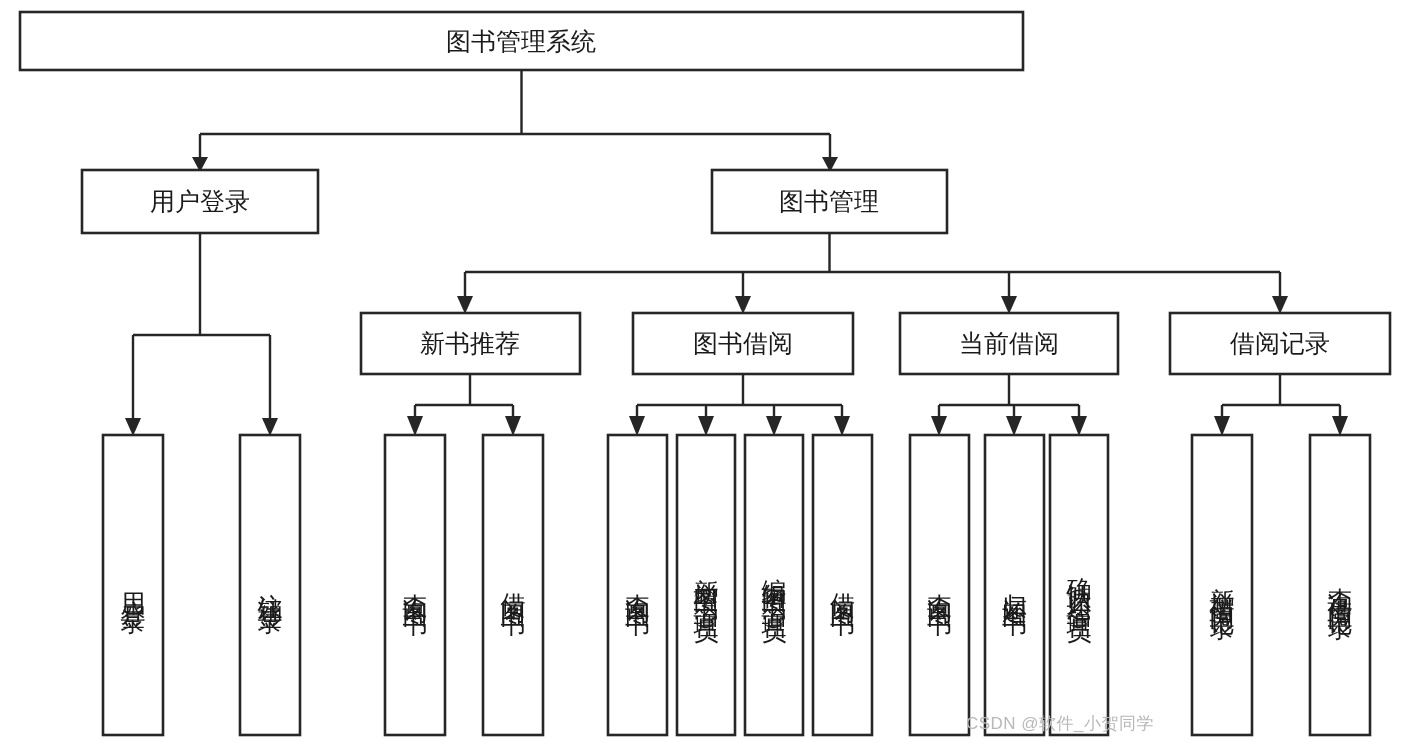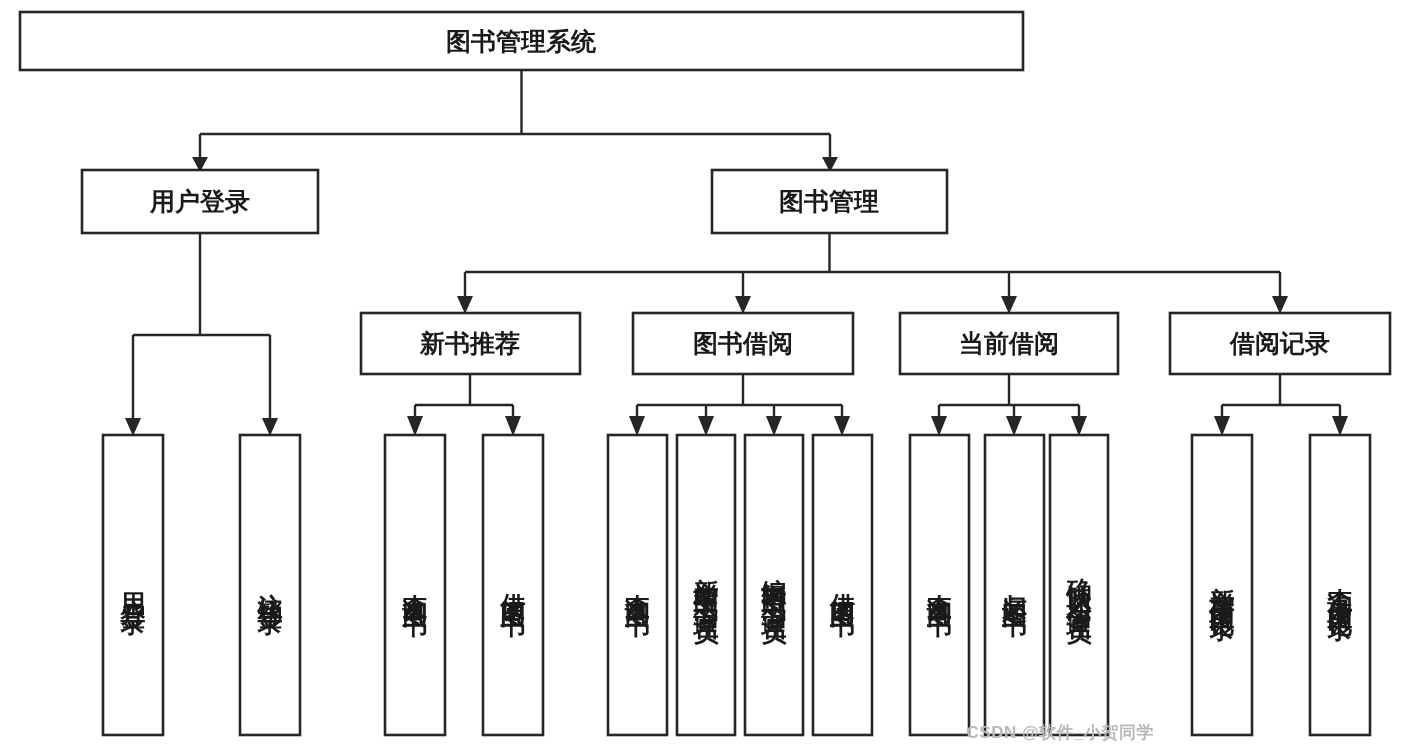--- a/index.html
+++ b/index.html
@@ -11,21 +11,20 @@
     width: 1405px;
     height: 747px;
     font-family: "Liberation Sans", sans-serif;
     overflow: hidden;
   }
   #diagram-root {
     position: relative;
     width: 1164px;
     height: 747px;
     background: #ffffff;
-    font-weight: bold;
   }
   svg.diagram-svg {
     position: absolute;
     left: 0;
     top: 0;
     width: 1405px;
     height: 747px;
   }
   .node-rect {
     fill: #ffffff;
@@ -46,21 +45,21 @@
     stroke-width: 2.4;
     fill: none;
   }
   .arrow-head {
     fill: #262626;
     stroke: none;
   }
   .watermark {
     position: absolute;
     right: 10px;
-    bottom: 3px;
+    bottom: 12px;
     font-family: "Liberation Sans", sans-serif;
     font-size: 17px;
     color: #b8b8b8;
     white-space: nowrap;
     letter-spacing: 0.5px;
   }
 </style>
 </head>
 <body>
 

